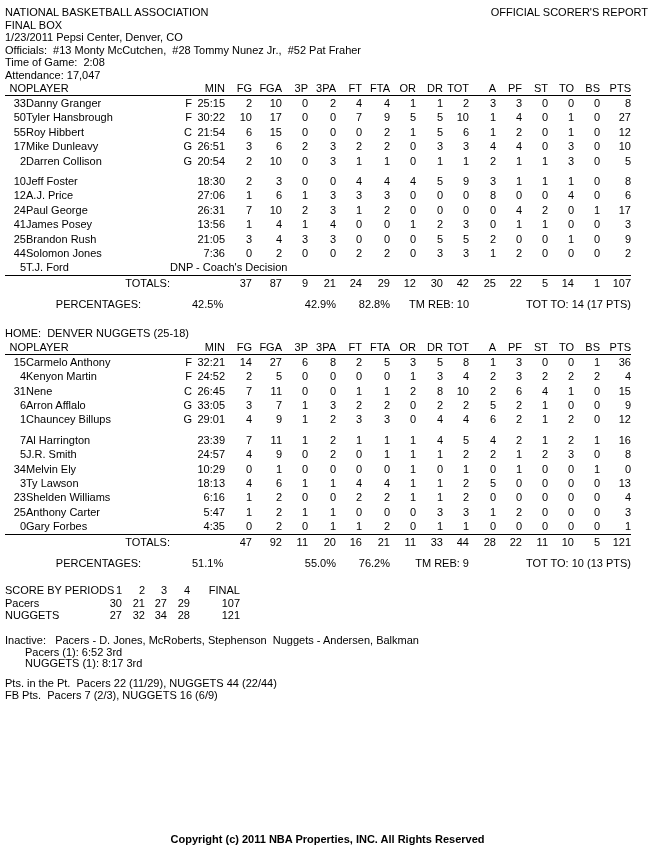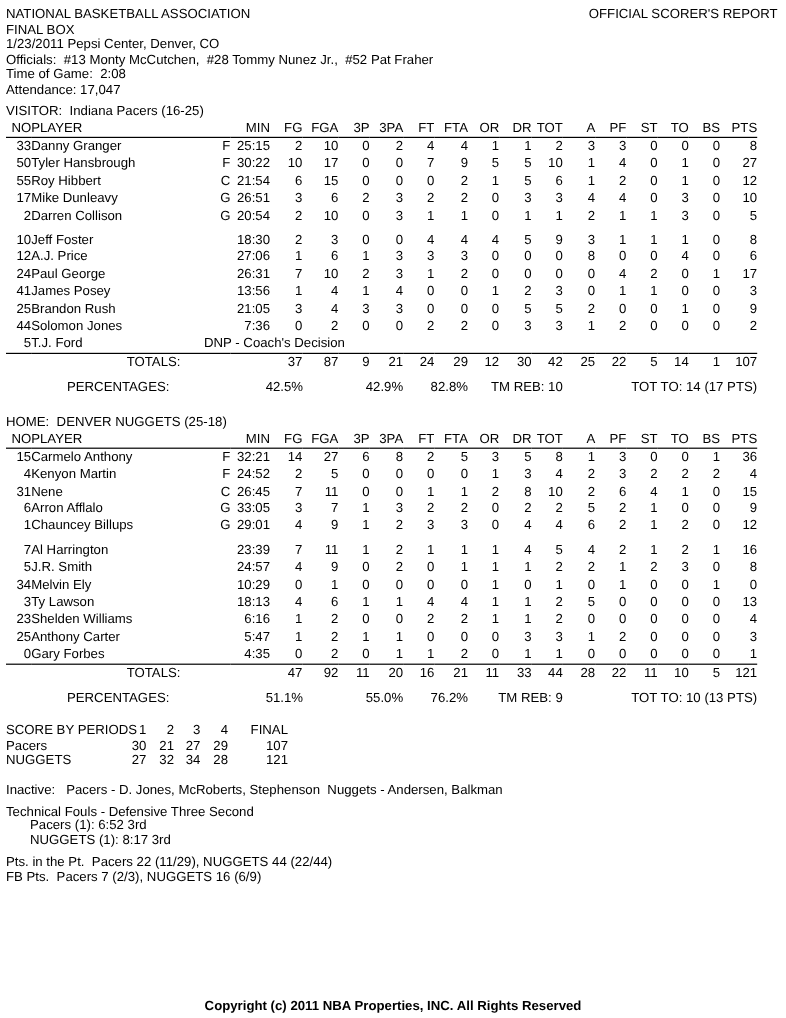--- a/index.html
+++ b/index.html
@@ -31,24 +31,24 @@
     vertical-align:bottom;
   }
   table.box thead th { border-bottom:1.5px solid #000; line-height:14px; }
   .c-no { text-align:right; }
   .c-player { text-align:left; padding-left:9px; }
   .c-pos { text-align:right; }
   .c-num, .c-min { text-align:right; }
   tr.gap-row td { height:6px; line-height:6px; }
   tr.pregap-row td { height:7px; line-height:7px; }
   tr.totals-row td { border-top:1.5px solid #000; }
-  .indent-totals { padding-left:60px !important; text-align:center; }
+  .indent-totals { padding-left:60px !important; text-align:right; }
   .indent-pct { padding-left:81px; text-align:center; }
   .dnp-note { text-align:left; }
-  .pct-fg { text-align:center; padding-right:17px; }
+  .pct-fg { text-align:left; padding-right:17px; }
   .pct-3p { text-align:right; padding-right:11px; }
   .pct-ft { text-align:right; padding-right:7px; }
   .pct-reb { text-align:right; }
   .pct-to { text-align:right; }
 
   table.periods { border-collapse:collapse; table-layout:fixed; width:235px; margin-top:14px; }
   table.periods th, table.periods td { padding:0; font-weight:normal; white-space:pre; line-height:12.3px; }
   .p-label { text-align:left; }
   .p-num { text-align:right; }
 
@@ -72,21 +72,20 @@
   <div class="hdr-row">
     <div class="line">NATIONAL BASKETBALL ASSOCIATION</div>
     <div class="line">OFFICIAL SCORER'S REPORT</div>
   </div>
   <div class="line right">FINAL BOX</div>
   <div class="line">1/23/2011 Pepsi Center, Denver, CO</div>
   <div class="line">Officials:  #13 Monty McCutchen,  #28 Tommy Nunez Jr.,  #52 Pat Fraher</div>
   <div class="line right">Time of Game:  2:08</div>
   <div class="line right">Attendance: 17,047</div>
 
-  <div class="line team-label vis-label">VISITOR:  Indiana Pacers (16-25)</div>
   <table class="box">
     <colgroup>
       <col style="width:21px">
         <col style="width:144px">
         <col style="width:22px">
         <col style="width:33px">
       <col style="width:27px">
         <col style="width:30px">
         <col style="width:26px">
         <col style="width:28px">
@@ -770,21 +769,20 @@
           <td class="p-num">27</td>
           <td class="p-num">32</td>
           <td class="p-num">34</td>
           <td class="p-num">28</td>
           <td class="p-num">121</td>
         </tr>
       </tbody>
   </table>
 
   <div class="line inactive">Inactive:   Pacers - D. Jones, McRoberts, Stephenson  Nuggets - Andersen, Balkman</div>
-  <div class="line tech-title">Technical Fouls - Defensive Three Second</div>
   <div class="line tech-line">Pacers (1): 6:52 3rd</div>
   <div class="line tech-line">NUGGETS (1): 8:17 3rd</div>
 
   <div class="bottom-stats">
     <div class="bcol-left">
       <div class="line bstat">Pts. in the Pt.  Pacers 22 (11/29), NUGGETS 44 (22/44)</div>
       <div class="line bstat">FB Pts.  Pacers 7 (2/3), NUGGETS 16 (6/9)</div>
     </div>
   </div>
 

